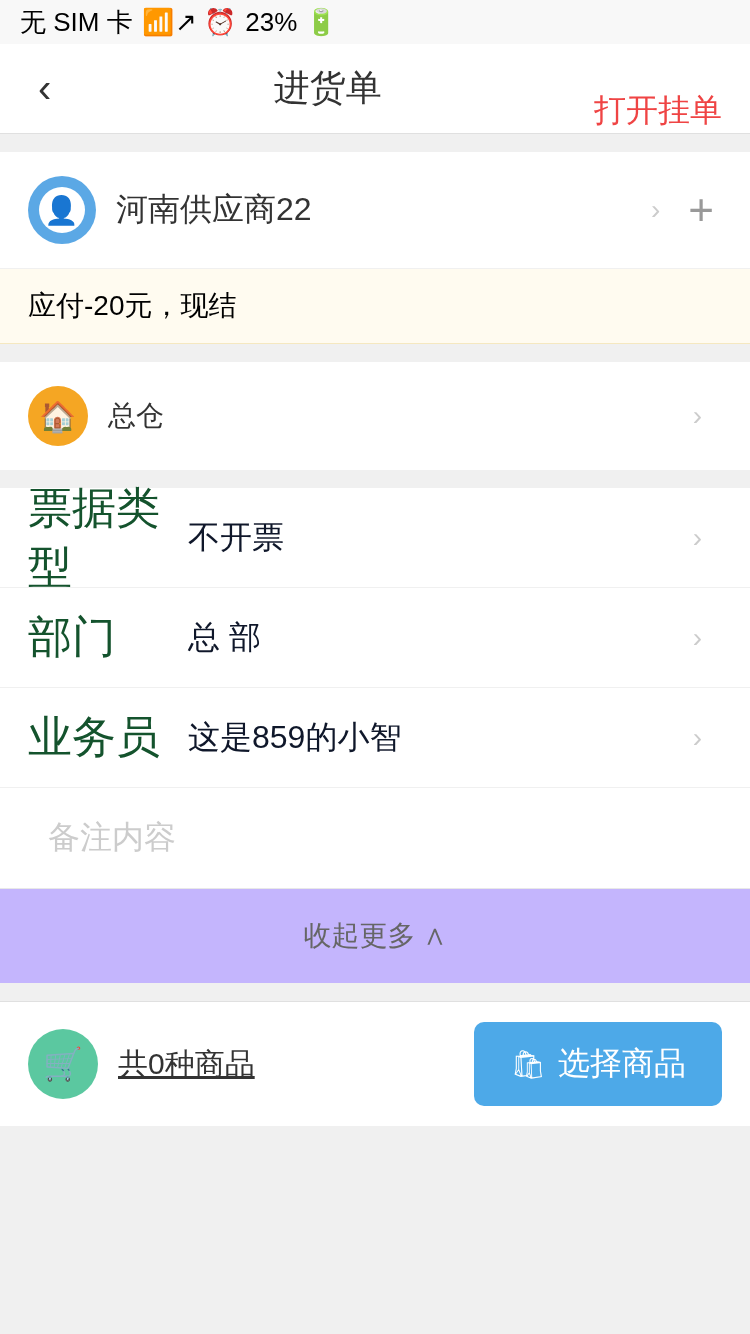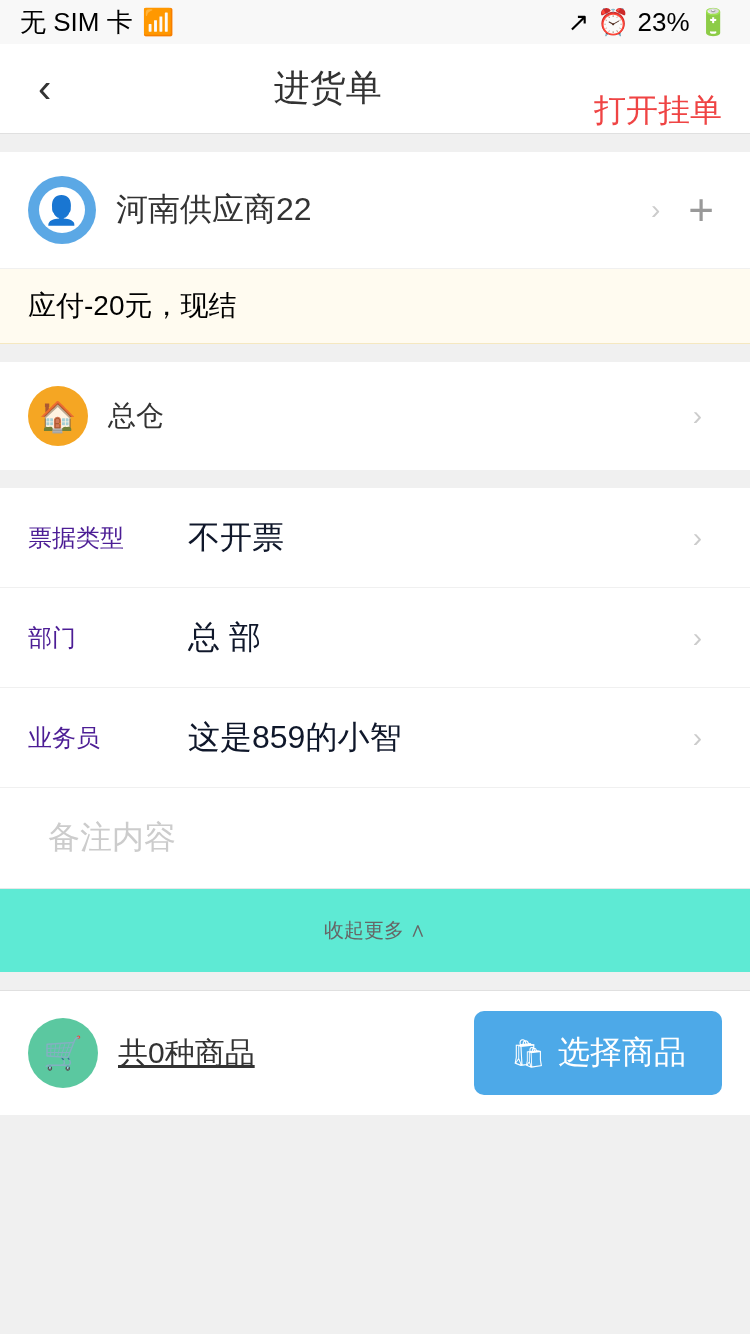--- a/index.html
+++ b/index.html
@@ -13,21 +13,20 @@
       color: #333;
     }
 
     
     .status-bar {
       width: 100%;
       height: 44px;
       background: #f8f8f8;
       display: flex;
       align-items: center;
-      justify-content: space-between;
       padding: 0 20px;
       font-size: 26px;
       color: #000;
     }
     .status-left {
       display: flex;
       align-items: center;
       gap: 10px;
       font-size: 26px;
     }
@@ -183,41 +182,41 @@
       align-items: center;
       padding: 0 28px;
       height: 100px;
       border-bottom: 1px solid #f0f0f0;
       cursor: pointer;
     }
     .form-row:last-child {
       border-bottom: none;
     }
     .form-label {
-      font-size: 24px;
-      color: #4c1d95;
+      font-size: 44px;
+      color: #14532d;
       width: 140px;
       flex-shrink: 0;
     }
     .form-value {
       flex: 1;
       font-size: 32px;
       color: #0f172a;
       padding-left: 20px;
     }
     .form-value.placeholder {
       color: #ccc;
     }
 
     
     .collapse-row {
-      background: #5eead4;
+      background: #c4b5fd;
       text-align: center;
       padding: 28px;
-      font-size: 20px;
+      font-size: 28px;
       color: #666;
       cursor: pointer;
       border-top: 1px solid #e8e8e8;
     }
 
     
     .bottom-bar {
       background: #fff;
       display: flex;
       align-items: center;

